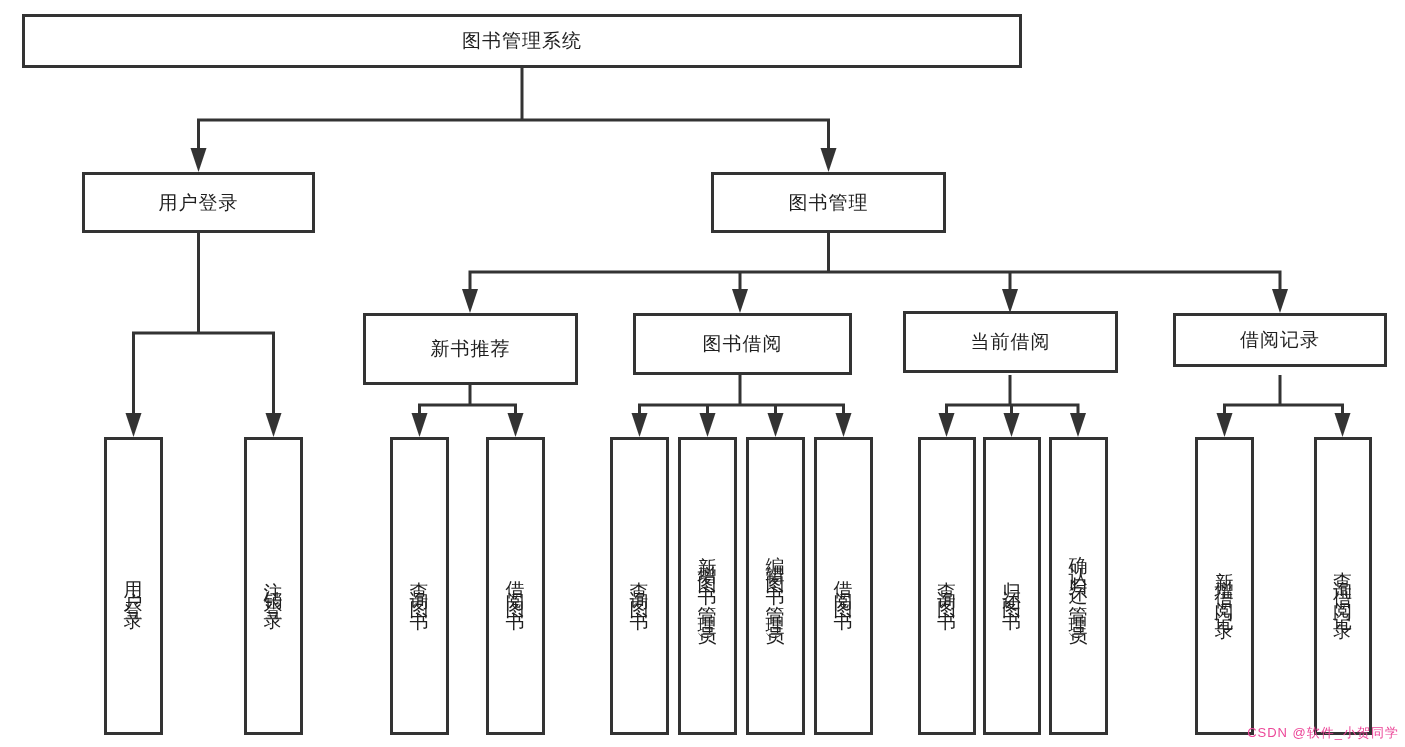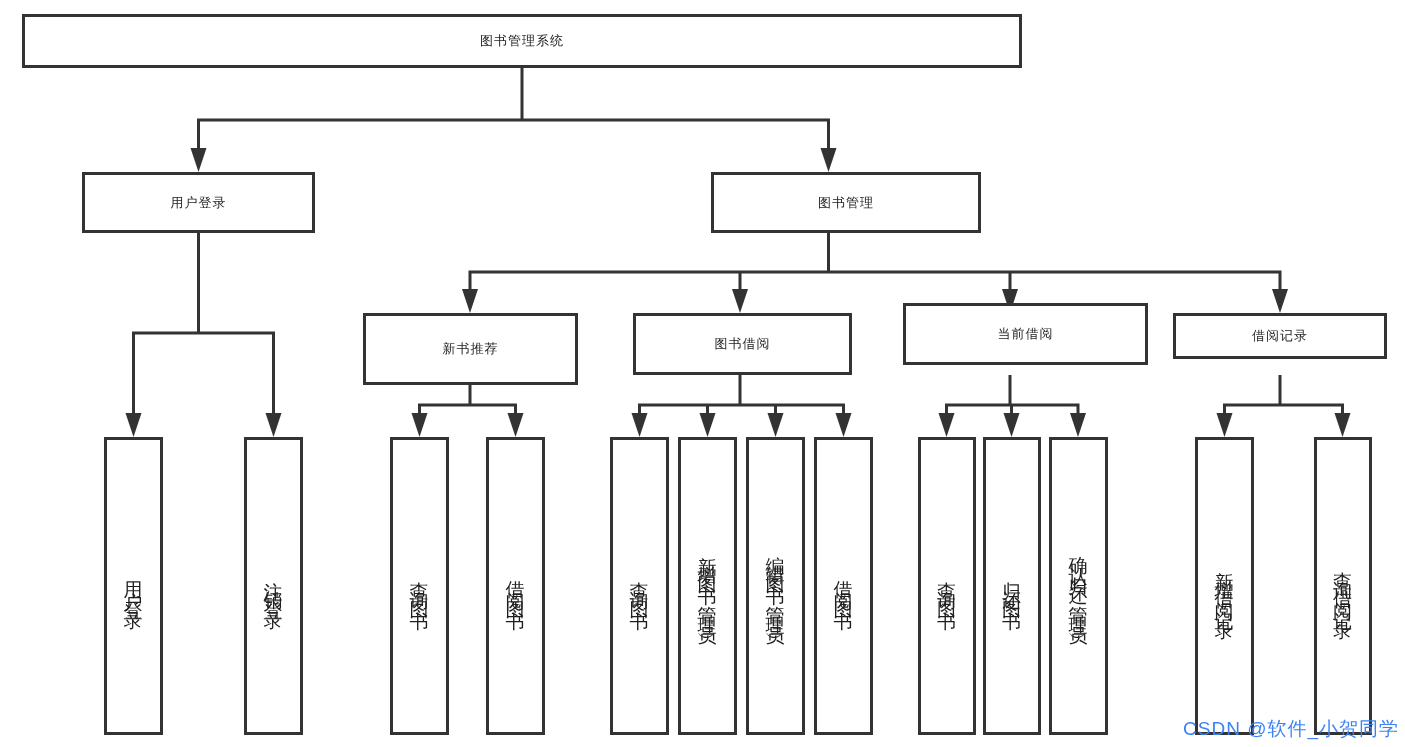--- a/index.html
+++ b/index.html
@@ -6,28 +6,28 @@
   body{
     width:1405px;height:747px;position:relative;background:#ffffff;
     font-family:"Liberation Sans","DejaVu Sans",sans-serif;overflow:hidden;
   }
   #canvas{position:absolute;inset:0;width:1405px;height:747px;}
   svg.connectors{position:absolute;left:0;top:0;z-index:1;}
   .box{
     position:absolute;box-sizing:border-box;border:3px solid #333333;background:#ffffff;
     display:flex;align-items:center;justify-content:center;color:#1f1f1f;z-index:2;
   }
-  .hlabel{font-size:13px;letter-spacing:1px;white-space:nowrap;}
+  .hlabel{font-size:19px;letter-spacing:1px;white-space:nowrap;}
   .leaf span{
     writing-mode:vertical-rl;text-orientation:mixed;
     font-size:19px;letter-spacing:10px;line-height:1;white-space:nowrap;
   }
   .watermark{
     position:absolute;right:6px;bottom:5px;z-index:3;
-    font-size:19px;color:#3b82f6;letter-spacing:1px;white-space:nowrap;
+    font-size:13px;color:#ec4899;letter-spacing:1px;white-space:nowrap;
   }
 </style>
 </head>
 <body>
 
 <div id="canvas">
 
   <svg class="connectors" width="1405" height="747" viewBox="0 0 1405 747">
     <g stroke="#333333" stroke-width="3" fill="none">
 
@@ -80,34 +80,34 @@
     </g>
   </svg>
 
   <div class="box" style="left:22px;top:14px;width:1000px;height:54px;">
     <span class="hlabel">图书管理系统</span>
   </div>
 
   <div class="box" style="left:82px;top:172px;width:233px;height:61px;">
     <span class="hlabel">用户登录</span>
   </div>
-  <div class="box" style="left:711px;top:172px;width:270px;height:61px;">
+  <div class="box" style="left:711px;top:172px;width:235px;height:61px;">
     <span class="hlabel">图书管理</span>
   </div>
 
   <div class="box" style="left:363px;top:313px;width:215px;height:72px;">
     <span class="hlabel">新书推荐</span>
   </div>
   <div class="box" style="left:633px;top:313px;width:219px;height:62px;">
     <span class="hlabel">图书借阅</span>
   </div>
-  <div class="box" style="left:903px;top:303px;width:245px;height:62px;">
+  <div class="box" style="left:903px;top:311px;width:215px;height:62px;">
     <span class="hlabel">当前借阅</span>
   </div>
-  <div class="box" style="left:1173px;top:313px;width:214px;height:46px;">
+  <div class="box" style="left:1173px;top:313px;width:214px;height:54px;">
     <span class="hlabel">借阅记录</span>
   </div>
 
   <div class="box leaf" style="left:104px;top:437px;width:59px;height:298px;">
     <span>用户登录</span>
   </div>
   <div class="box leaf" style="left:244px;top:437px;width:59px;height:298px;">
     <span>注销登录</span>
   </div>
 

